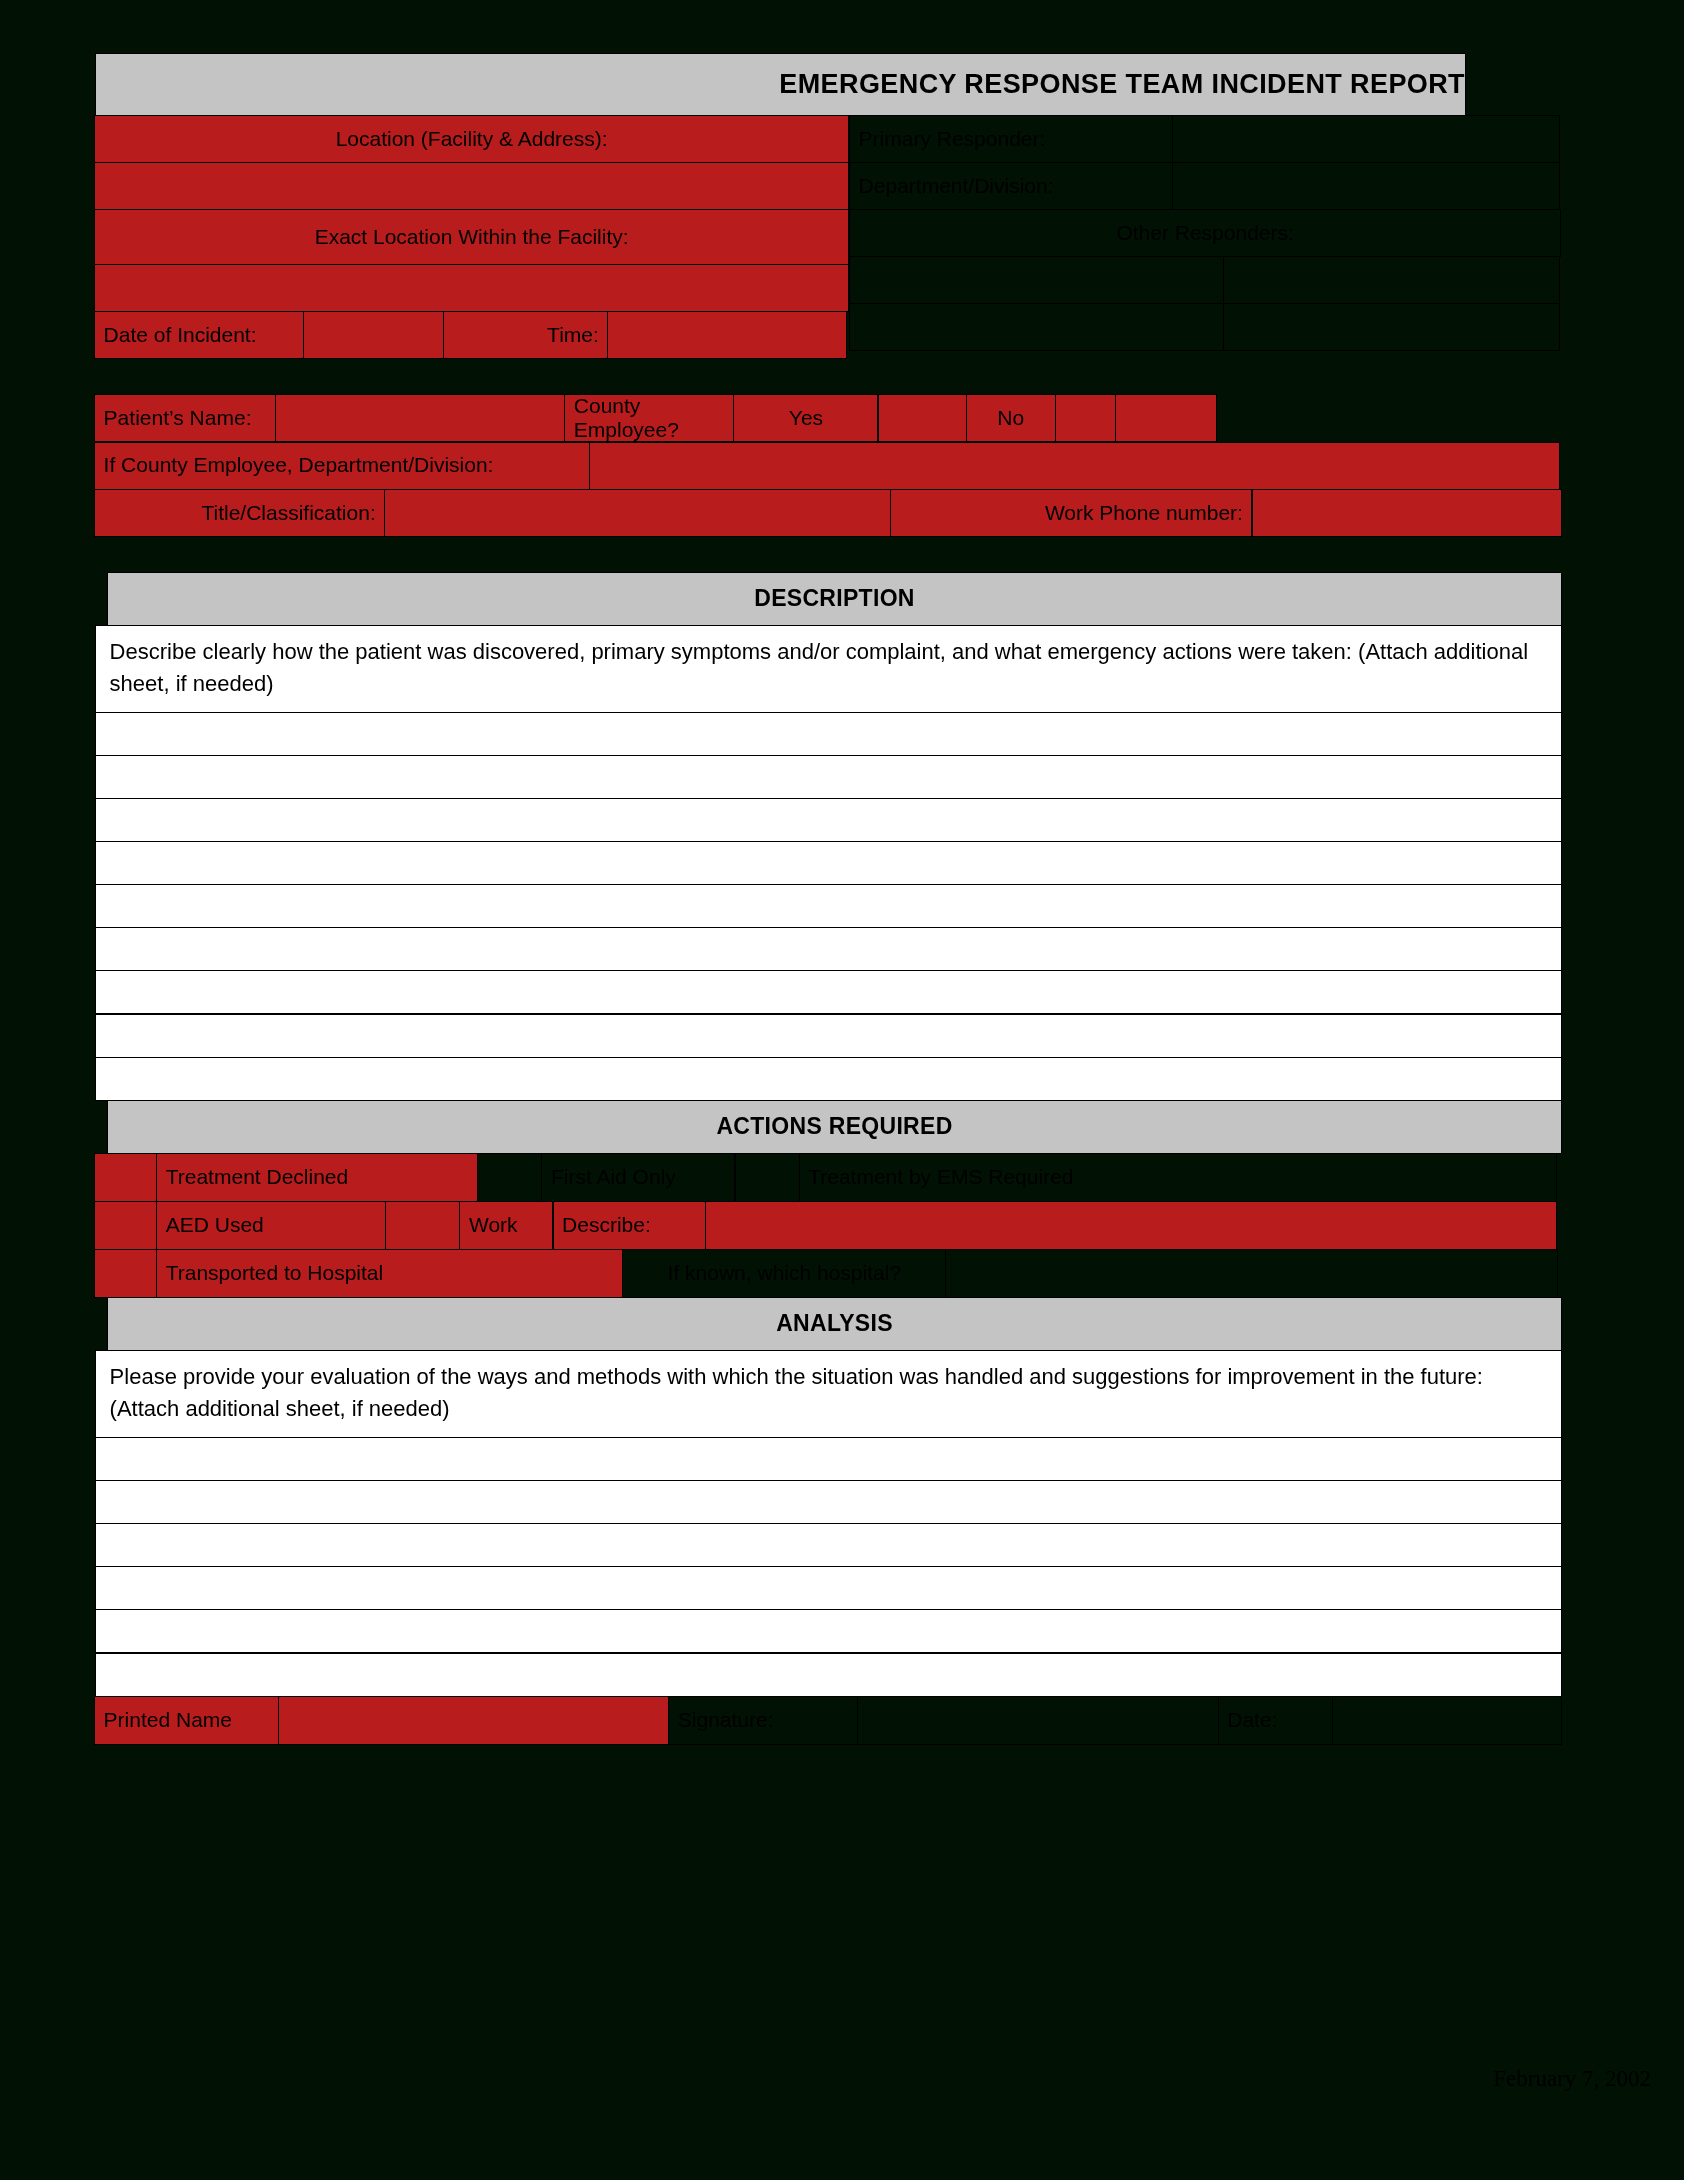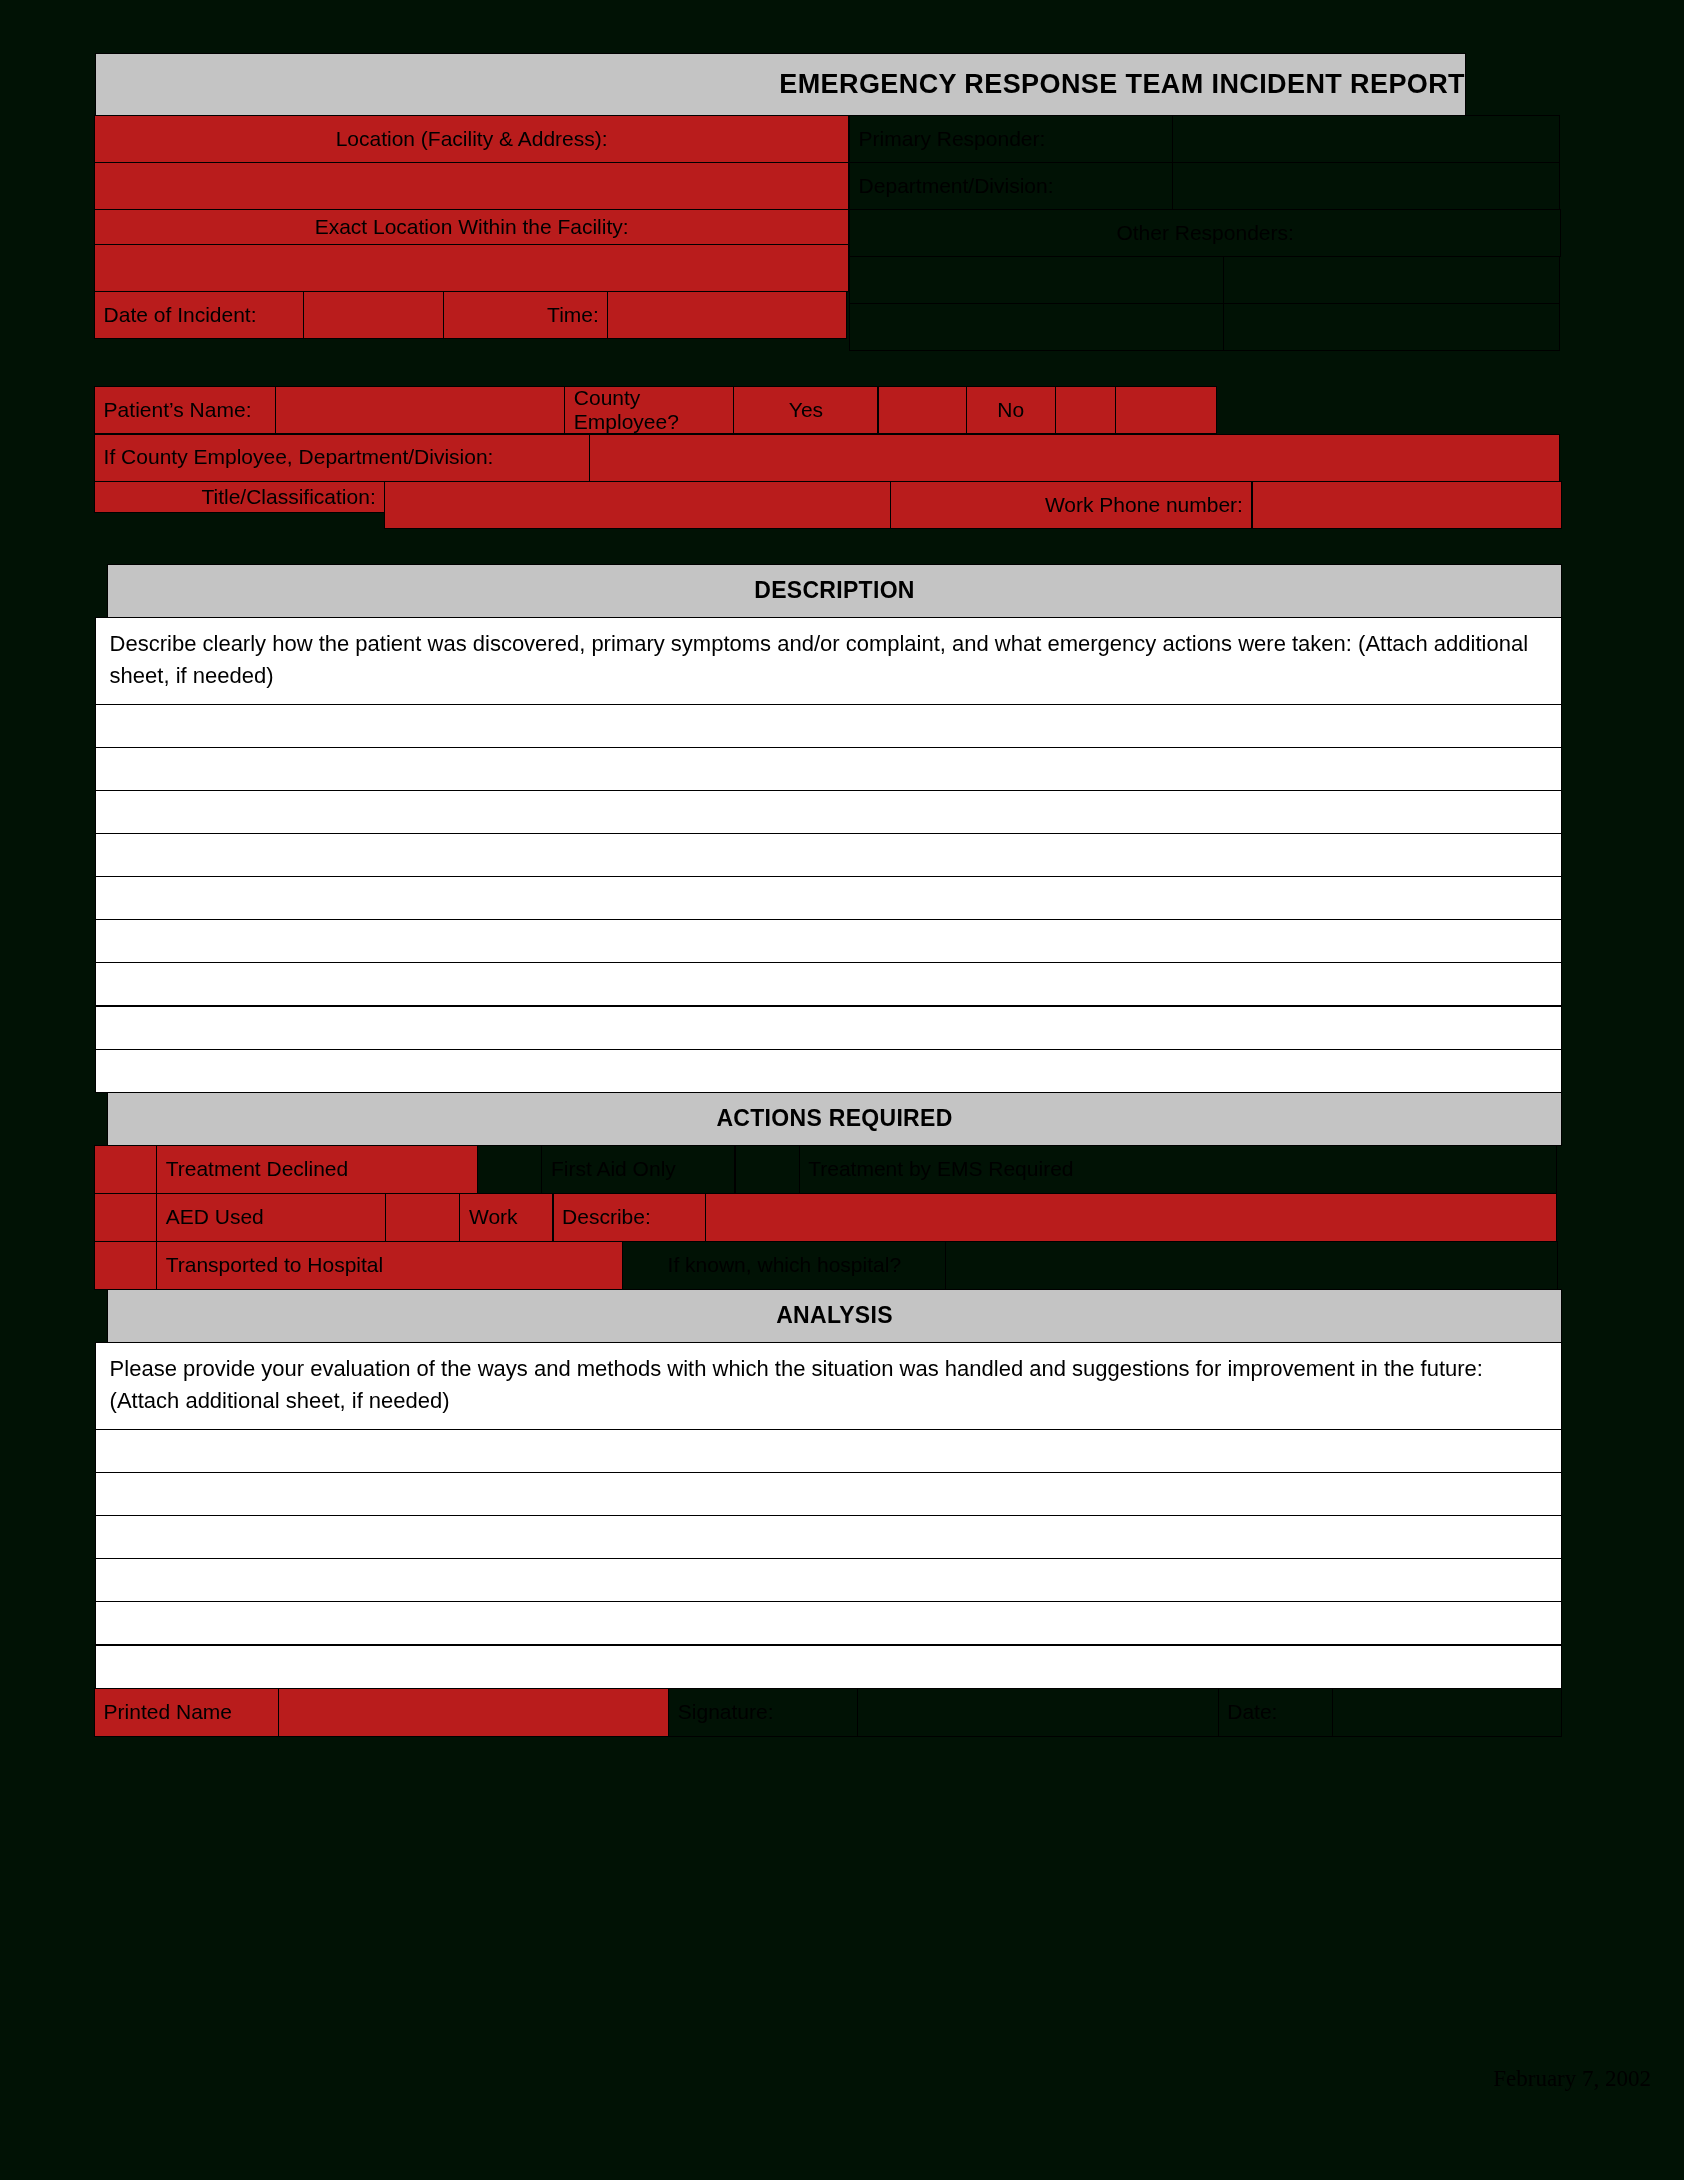--- a/index.html
+++ b/index.html
@@ -126,21 +126,21 @@
 
       <div class="row">
         <div class="cell center" style="width:755px;height:48px;">Location (Facility &amp; Address):</div>
       </div>
 
       <div class="row">
         <div class="cell" style="width:755px;height:48px;"></div>
       </div>
 
       <div class="row">
-        <div class="cell center" style="width:755px;height:36px;">Exact Location Within the Facility:</div>
+        <div class="cell center" style="width:755px;height:56px;">Exact Location Within the Facility:</div>
       </div>
 
       <div class="row">
         <div class="cell" style="width:755px;height:48px;"></div>
       </div>
 
       <div class="row">
         <div class="cell left" style="width:210px;height:48px;">Date of Incident:</div>
         <div class="cell" style="width:141px;height:48px;"></div>
         <div class="cell right" style="width:165px;height:48px;">Time:</div>
@@ -192,21 +192,21 @@
       <div class="cell" style="width:61px;height:48px;"></div>
       <div class="cell" style="width:102px;height:48px;"></div>
     </div>
 
     <div class="row">
       <div class="cell left" style="width:496px;height:48px;">If County Employee, Department/Division:</div>
       <div class="cell" style="width:971px;height:48px;"></div>
     </div>
 
     <div class="row">
-      <div class="cell right" style="width:302px;height:32px;">Title/Classification:</div>
+      <div class="cell right" style="width:302px;height:48px;">Title/Classification:</div>
       <div class="cell" style="width:526px;height:48px;"></div>
       <div class="cell right" style="width:376px;height:48px;">Work Phone number:</div>
       <div class="cell" style="width:322px;height:48px;"></div>
     </div>
 
   </div>
 
   <div class="spacer"></div>
 
   <div class="band">DESCRIPTION</div>

